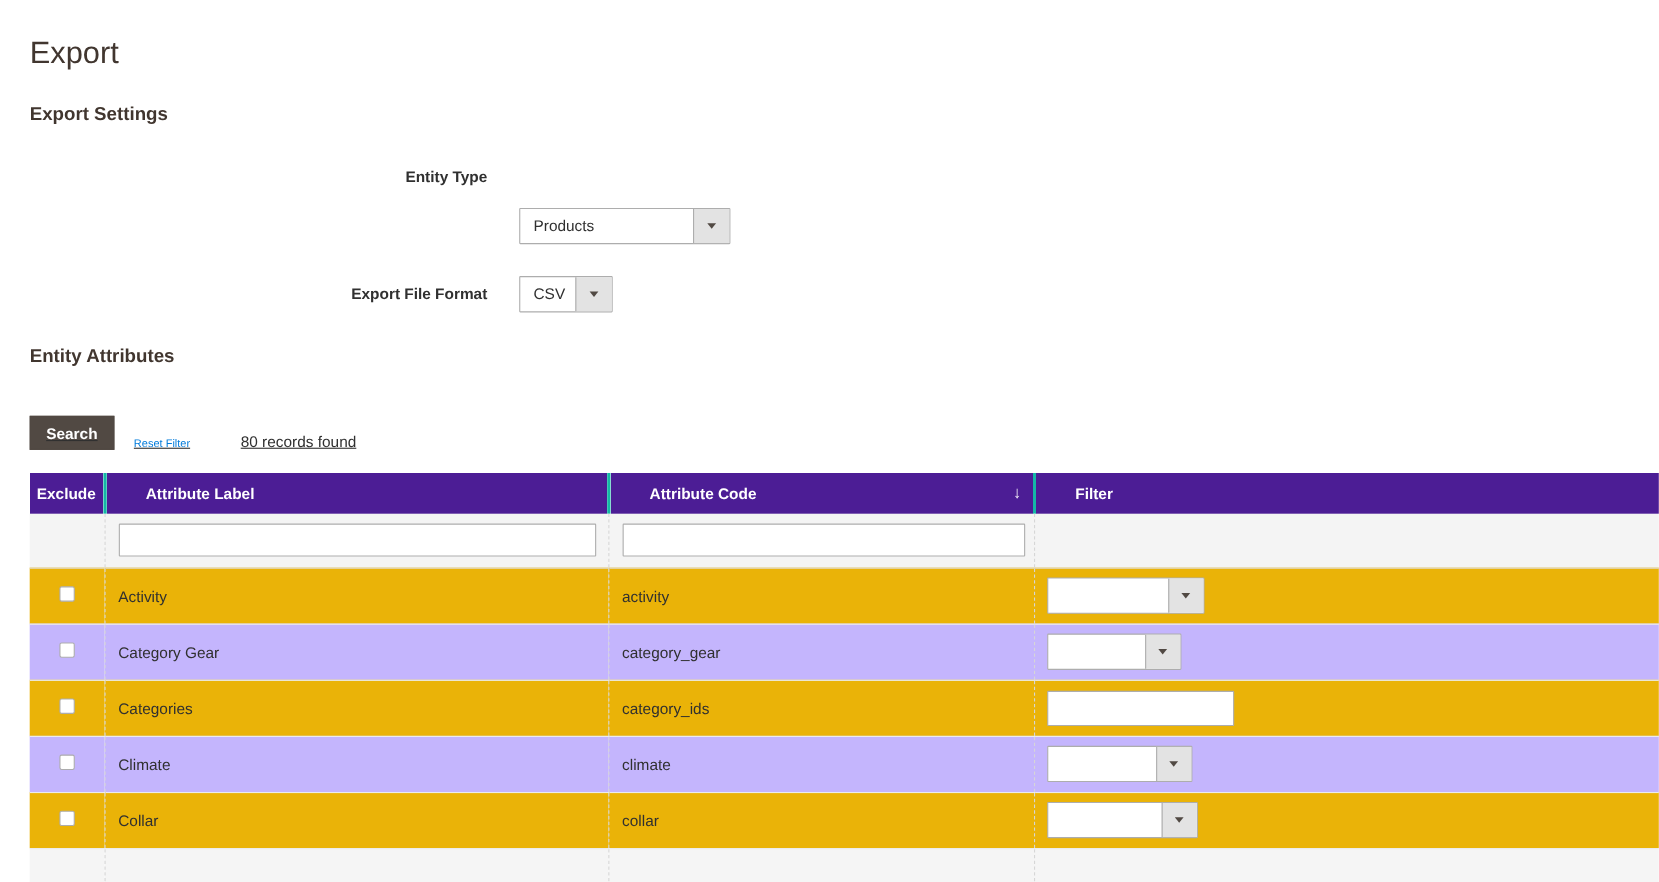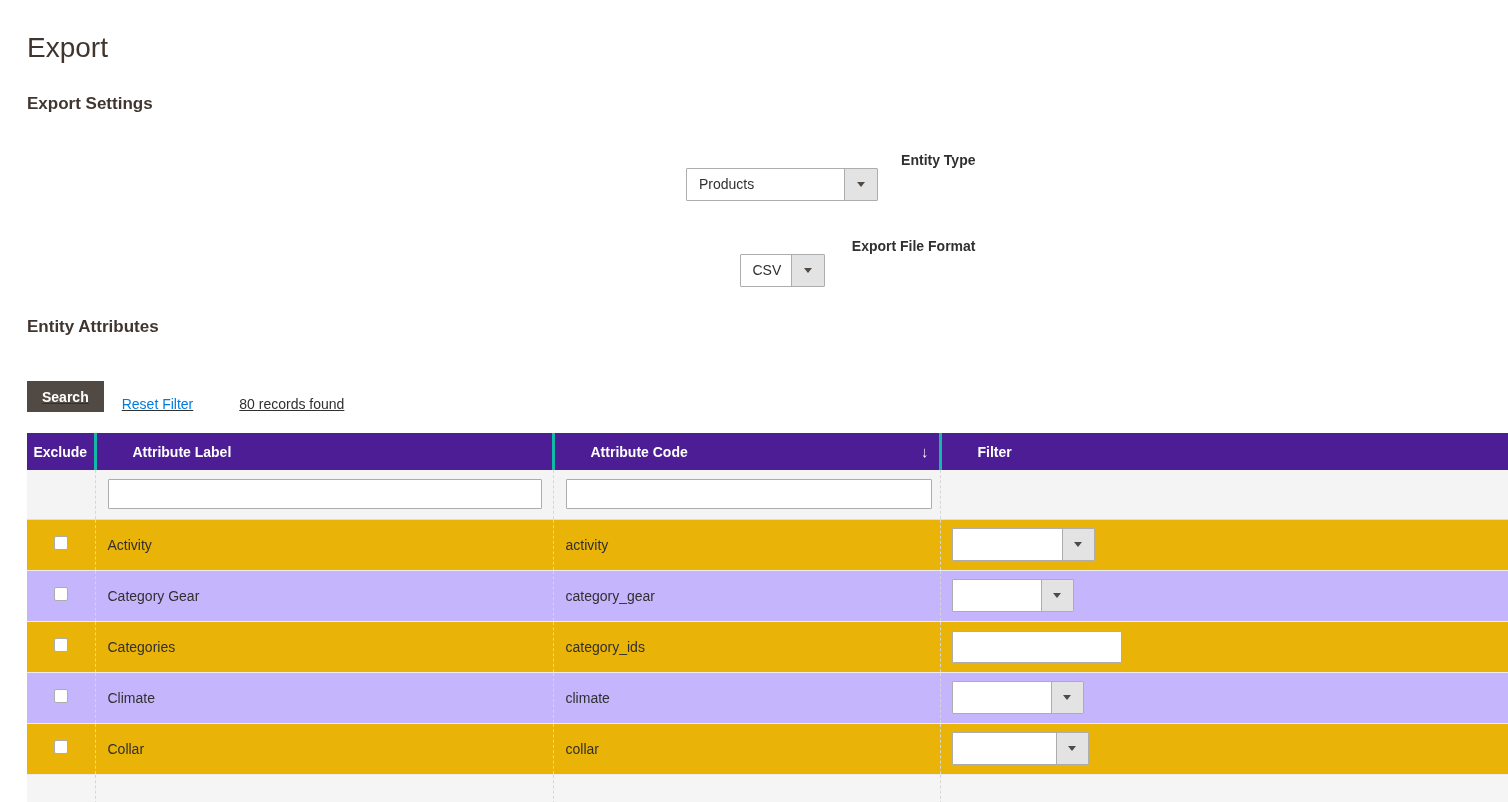--- a/index.html
+++ b/index.html
@@ -8,40 +8,40 @@
   .page { padding-left:27px; width:1508px; height:802px; overflow:hidden; }
 
   
   h1[data-name="page-title"] { margin-top:30px; font-size:28px; line-height:36px; font-weight:400; color:#41362f; }
   h2.section-heading { font-size:17px; line-height:21px; font-weight:700; color:#41362f; }
   h2.settings-heading { margin-top:27px; }
   h2.attributes-heading { }
 
   
   .form { margin-top:30px; }
-  .form-row { display:flex; align-items:center; margin-bottom:29px;flex-direction:column; }
+  .form-row { display:flex; align-items:flex-start; margin-bottom:29px; }
   .form-row .label-col { width:416px; text-align:right; font-size:14px; font-weight:700; color:#303030; padding-top:8px; }
   .form-row .control-col { margin-left:29px; }
   .form-row.checkbox-row { margin-bottom:0; }
   .form-row.checkbox-row .label-col { padding-top:6px; }
 
   .fake-select { display:inline-flex; align-items:stretch; height:33px; border:1px solid #adadad; background:#fff; border-radius:1px; cursor:pointer; }
   .fake-select .val { flex:1; padding:0 12px; line-height:31px; font-size:14px; color:#303030; white-space:nowrap; overflow:hidden; }
   .select-btn { width:33px; background:#e3e3e3; border-left:1px solid #adadad; display:flex; align-items:center; justify-content:center; }
   .tri { width:0; height:0; border-left:4px solid transparent; border-right:4px solid transparent; border-top:5px solid #514943; }
-  .entity-type-select { width:192px; }
+  .entity-type-select { width:192px;margin-top:45px; }
   .format-select { width:85px; }
 
   .checkbox { display:inline-block; width:14px; height:14px; border:1px solid #adadad; background:#fff; border-radius:2px; cursor:pointer; }
   .checkbox-row .checkbox { margin-top:4px; }
 
   
   .grid-toolbar { margin-top:42px; display:flex; align-items:flex-end; height:33px;text-decoration:underline; }
   .search-btn { height:31px; padding:0 14px; background:#514943; color:#fff; border:1px solid #514943; font-size:14px; font-weight:600; font-family:inherit; cursor:pointer; border-radius:0; }
-  .reset-link { margin-left:18px; color:#007bdb; font-size:14px; text-decoration:none; cursor:pointer; }
+  .reset-link { margin-left:18px; color:#007bdb; font-size:10px; text-decoration:none; cursor:pointer; }
   .records-found { margin-left:46px; font-size:14px; color:#303030; }
 
   
   table.data-grid { margin-top:21px; border-collapse:collapse; table-layout:fixed; width:1560px; }
   col.c-exclude { width:68px; } col.c-label { width:458px; } col.c-code { width:387px; } col.c-filter { width:647px; }
 
   thead th { background:#4c1d95; color:#fff; height:37px; font-size:14px; font-weight:700; text-align:left; padding:0 10px; position:relative; cursor:pointer; }
   thead th + th { border-left:3px solid #14b8a6;padding-left:36px; }
   thead th.th-exclude { text-align:center; padding:0 4px; }
   .sort-arrow { position:absolute; right:10px; top:50%; transform:translateY(-53%); font-size:15px; font-weight:400; color:#fff; opacity:.95; }

